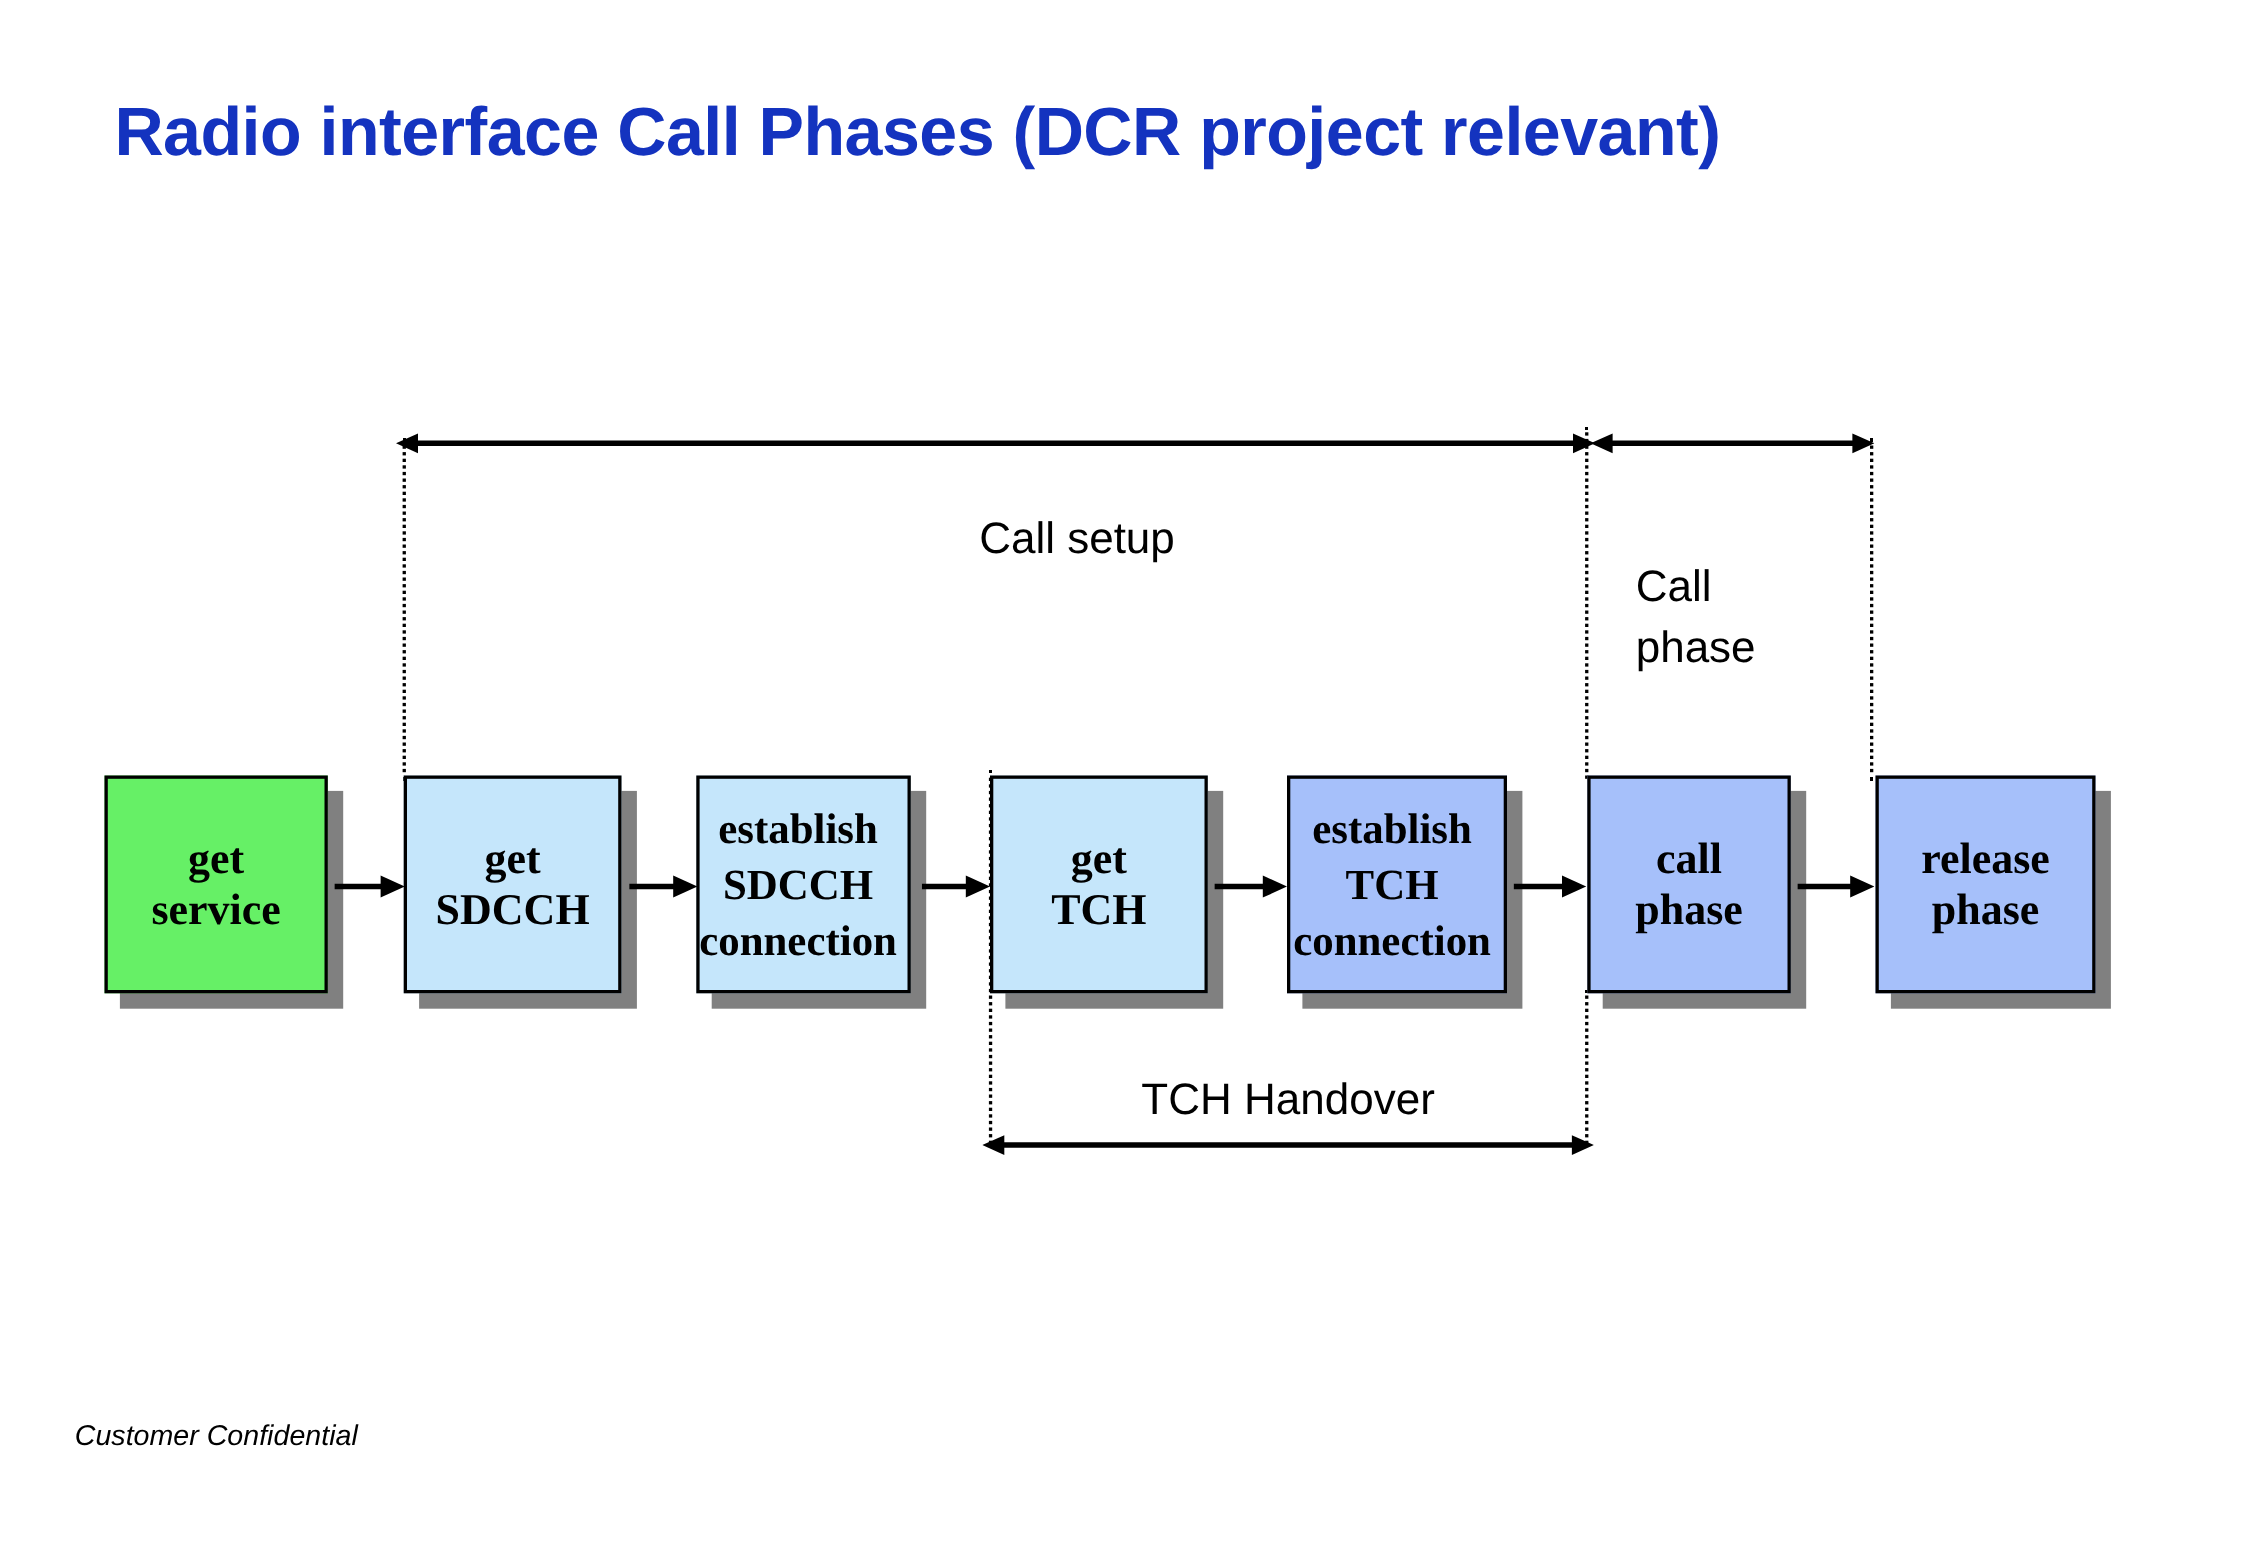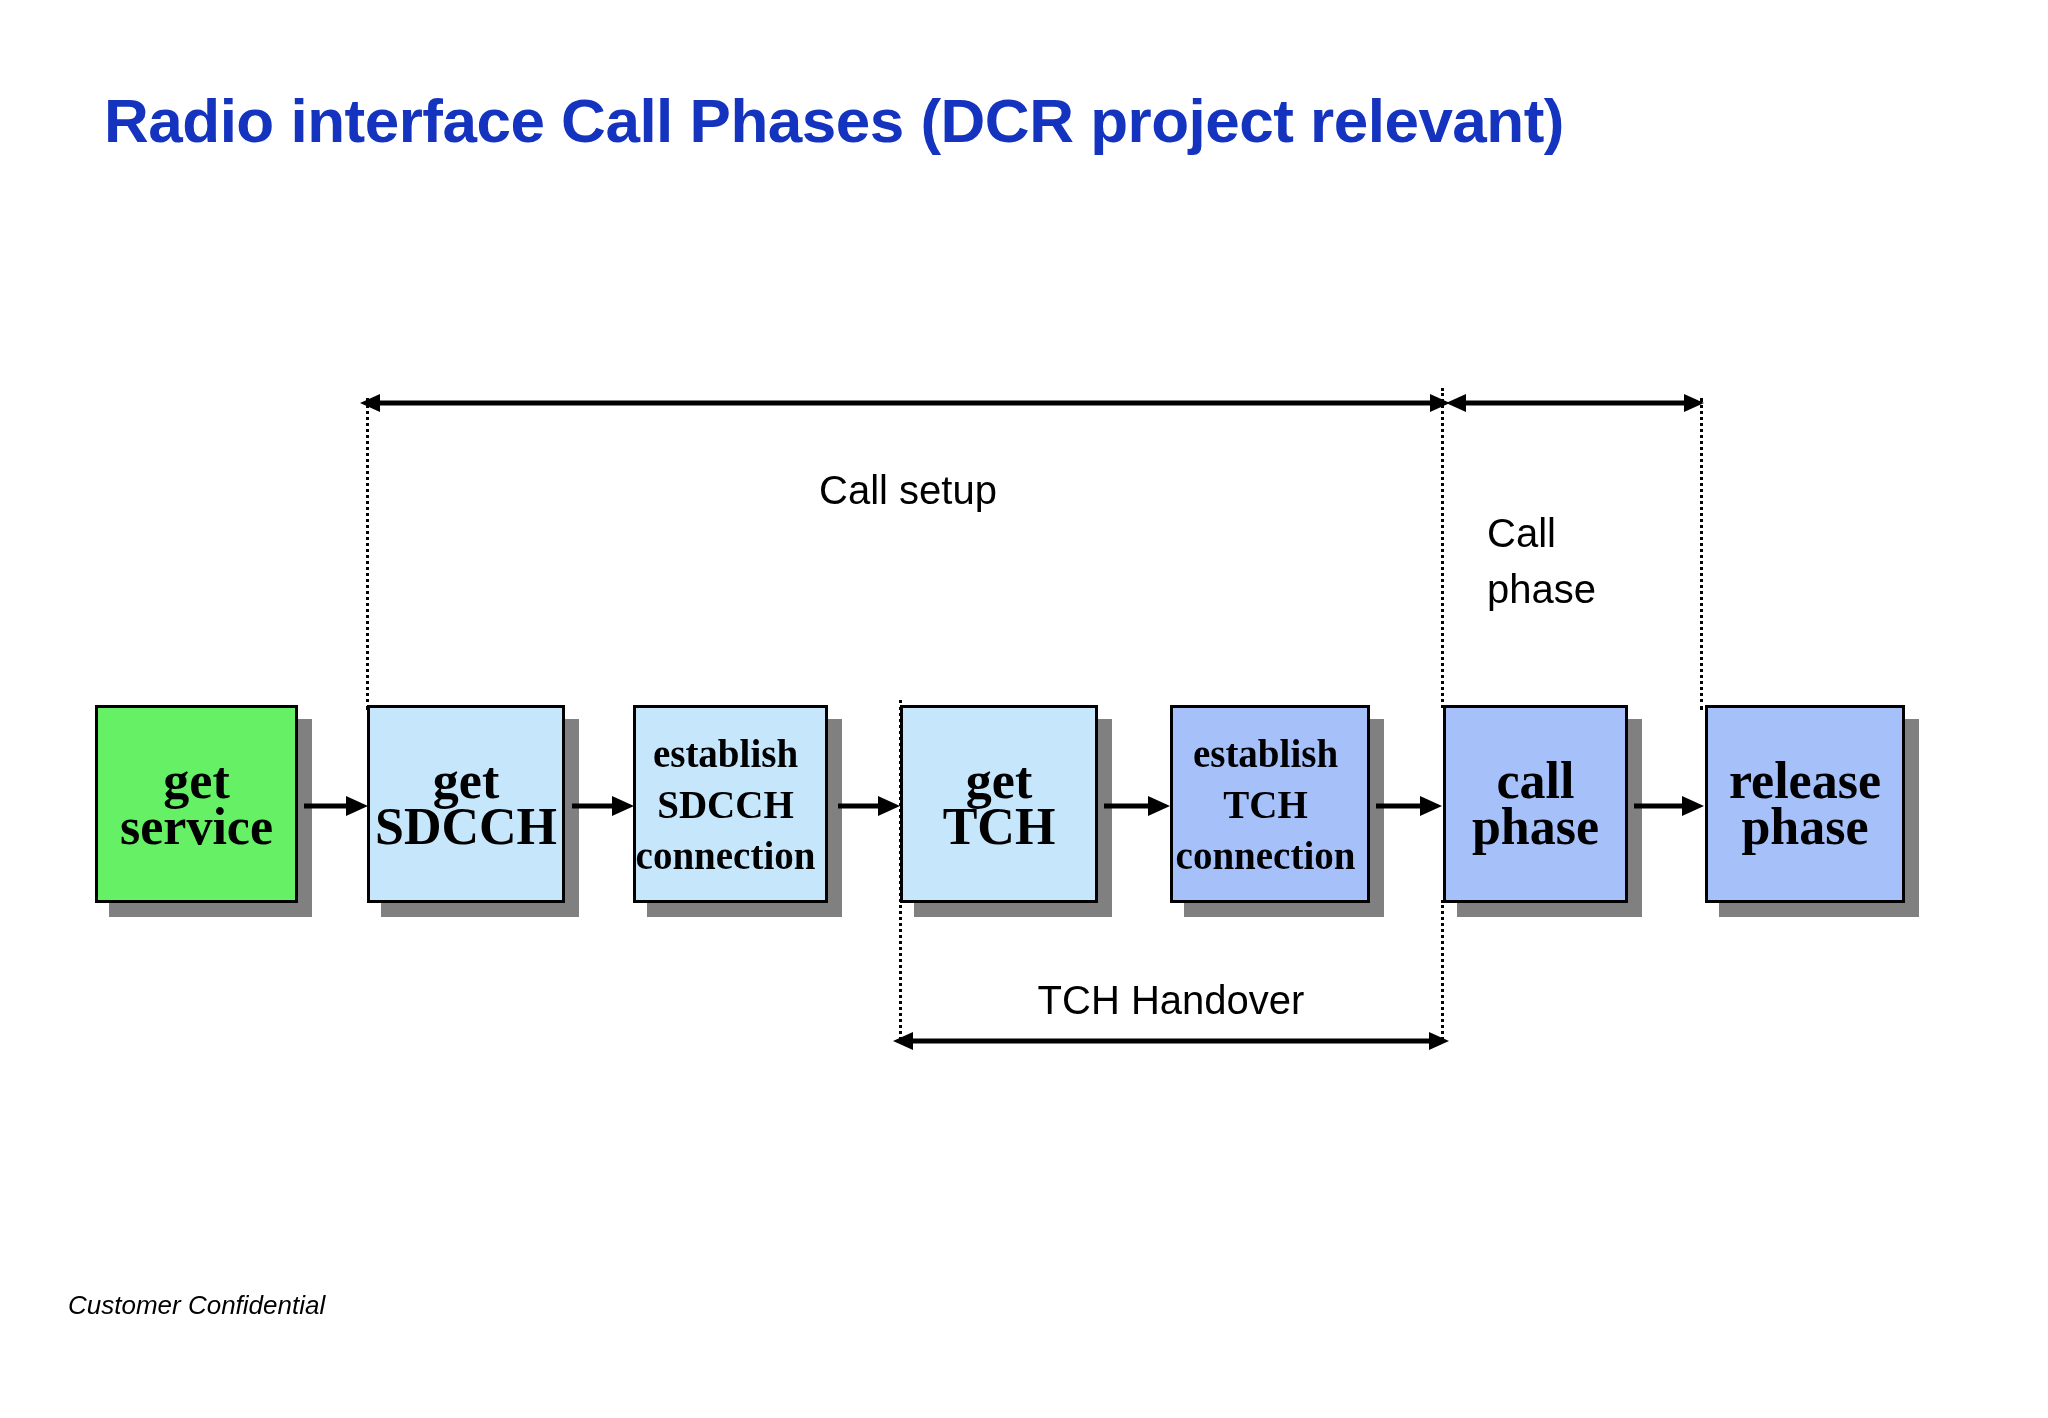--- a/index.html
+++ b/index.html
@@ -55,21 +55,21 @@
     position: absolute;
     box-sizing: border-box;
     border: 3px solid #000000;
     box-shadow: 14px 14px 0 0 #808080;
     display: flex;
     align-items: center;
     justify-content: center;
     text-align: center;
     font-family: "Liberation Serif", serif;
     font-weight: bold;
-    font-size: 52px;
+    font-size: 40px;
     line-height: 46px;
     color: #000000;
   }
   .pbox .ptxt {
     display: block;
     width: 100%;
     white-space: pre-line;
     transform: translateX(0);
   }
 
@@ -124,21 +124,21 @@
     <polygon points="0,13 20,4 20,22" fill="#000"></polygon>
     <polygon points="1090,13 1070,4 1070,22" fill="#000"></polygon>
   </svg>
 
   <svg class="span-arrow" style="left:1446px; top:390px; width:258px; height:26px;" viewBox="0 0 258 26" preserveAspectRatio="none">
     <line x1="14" y1="13" x2="244" y2="13" stroke="#000" stroke-width="5"></line>
     <polygon points="0,13 20,4 20,22" fill="#000"></polygon>
     <polygon points="258,13 238,4 238,22" fill="#000"></polygon>
   </svg>
 
-  <div class="ann-label" style="left:748px; top:462px; width:320px; text-align:center;">Call setup</div>
+  <div class="ann-label" style="left:748px; top:462px; width:320px; text-align:right;">Call setup</div>
 
   <div class="ann-label" style="left:1487px; top:505px; width:200px; text-align:left;">Call
 phase</div>
 
   <div class="pbox" style="left:95px; top:705px; width:203px; height:198px; background:#66F066;">
     <span class="ptxt">get
 service</span>
   </div>
 
   <div class="pbox" style="left:367px; top:705px; width:198px; height:198px; background:#C5E6FB;">

